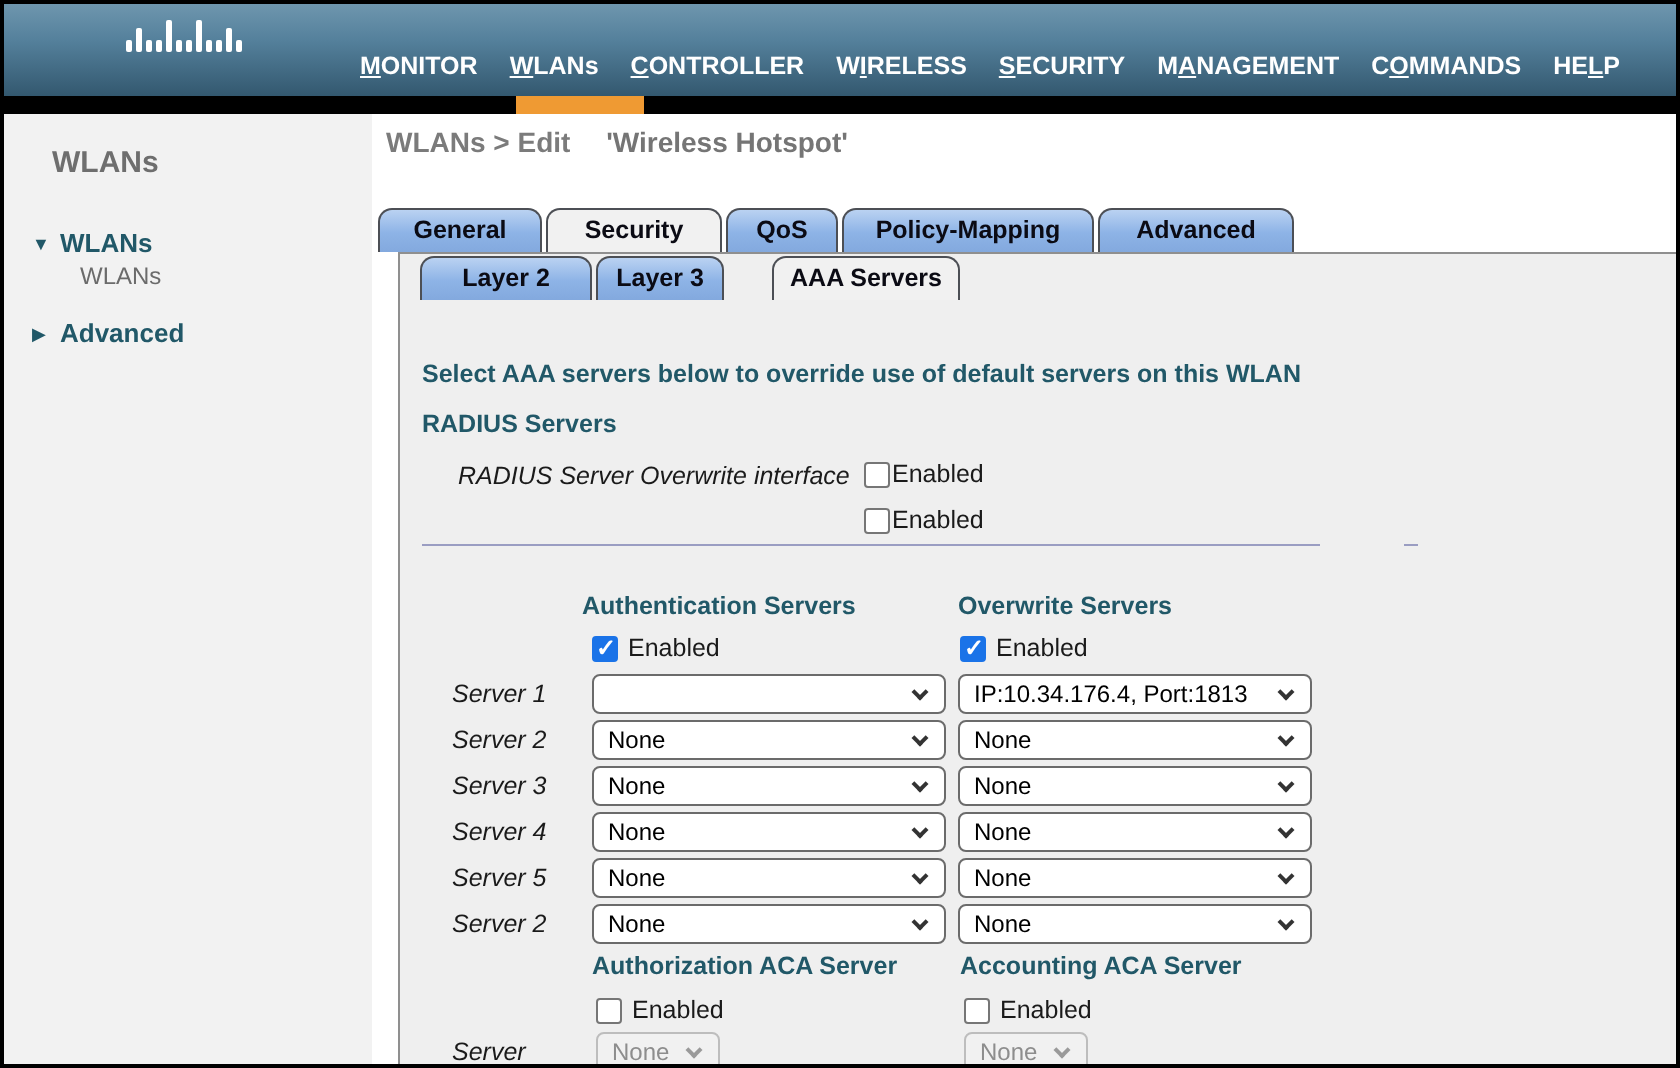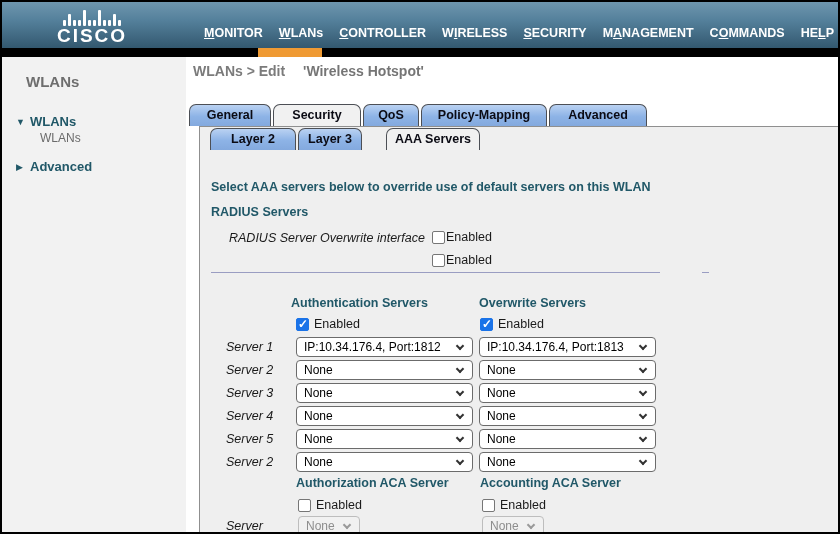--- a/index.html
+++ b/index.html
@@ -12,21 +12,21 @@
   
   .topbar {
     position:absolute; left:0; top:0; width:836px; height:46px;
     background:linear-gradient(to bottom,#6e96ae 0%,#54809b 40%,#33586f 100%);
   }
   .brand { position:absolute; left:30px; top:1px; width:120px; text-align:center; }
   .logo-bars { display:flex; align-items:flex-end; justify-content:center; gap:2px; height:20px; margin-top:3px; }
   .logo-bars i { display:block; width:3px; background:#fff; border-radius:1px; }
   .brand-name { color:#fff; font-size:19px; font-weight:bold; letter-spacing:2px; line-height:20px; }
 
-  .nav { position:absolute; left:202px; top:24px; display:flex; gap:16px;justify-content:center; }
+  .nav { position:absolute; left:178px; top:24px; display:flex; gap:16px;justify-content:center; }
   .nav-item { color:#fff; font-size:12.5px; font-weight:bold; cursor:pointer; white-space:nowrap; }
   .nav-item .ak { text-decoration:underline; }
 
   .strip { position:absolute; left:0; top:46px; width:836px; height:9px; background:#000; }
   .strip .active-ind { position:absolute; top:0; height:9px; }
 
   
   .sidebar { position:absolute; left:0; top:55px; width:184px; height:475px; background:#f2f2f2; }
   .sidebar-title { margin:16px 0 0 24px; font-size:15px; font-weight:bold; color:#6e6e6e; }
   .tree { margin-top:24px; }
@@ -100,21 +100,20 @@
           <i style="height: 6px;"></i>
           <i style="height: 16px;"></i>
           <i style="height: 6px;"></i>
           <i style="height: 6px;"></i>
           <i style="height: 16px;"></i>
           <i style="height: 6px;"></i>
           <i style="height: 6px;"></i>
           <i style="height: 12px;"></i>
           <i style="height: 6px;"></i>
         </div>
-      <div class="brand-name">CISCO</div>
     </div>
     <div class="nav">
       <span class="nav-item"><span></span><span class="ak">M</span><span>ONITOR</span></span>
       <span class="nav-item"><span></span><span class="ak">W</span><span>LANs</span></span>
       <span class="nav-item"><span></span><span class="ak">C</span><span>ONTROLLER</span></span>
       <span class="nav-item"><span>W</span><span class="ak">I</span><span>RELESS</span></span>
       <span class="nav-item"><span></span><span class="ak">S</span><span>ECURITY</span></span>
       <span class="nav-item"><span>M</span><span class="ak">A</span><span>NAGEMENT</span></span>
       <span class="nav-item"><span>C</span><span class="ak">O</span><span>MMANDS</span></span>
       <span class="nav-item"><span>HE</span><span class="ak">L</span><span>P</span></span>
@@ -183,21 +182,21 @@
   <div class="cbrow" style="left:294px;top:315px;">
     <span class="cb checked"></span>
     <span class="cbtext">Enabled</span>
   </div>
   <div class="cbrow" style="left:478px;top:315px;">
     <span class="cb checked"></span>
     <span class="cbtext">Enabled</span>
   </div>
 
   <div class="label" style="left:224px;top:338px;">Server 1</div>
-  <div class="sel" style="left:294px;top:335px;width:177px;"><span>IP:10.34.176.4, Port:1812</span><span class="chev"></span></div>
+  <div class="sel" style="left:294px;top:335px;width:177px;"><span class="chev"></span></div>
   <div class="sel" style="left:477px;top:335px;width:177px;"><span>IP:10.34.176.4, Port:1813</span><span class="chev"></span></div>
 
   <div class="label" style="left:224px;top:361px;">Server 2</div>
   <div class="sel" style="left:294px;top:358px;width:177px;"><span>None</span><span class="chev"></span></div>
   <div class="sel" style="left:477px;top:358px;width:177px;"><span>None</span><span class="chev"></span></div>
 
   <div class="label" style="left:224px;top:384px;">Server 3</div>
   <div class="sel" style="left:294px;top:381px;width:177px;"><span>None</span><span class="chev"></span></div>
   <div class="sel" style="left:477px;top:381px;width:177px;"><span>None</span><span class="chev"></span></div>
 

